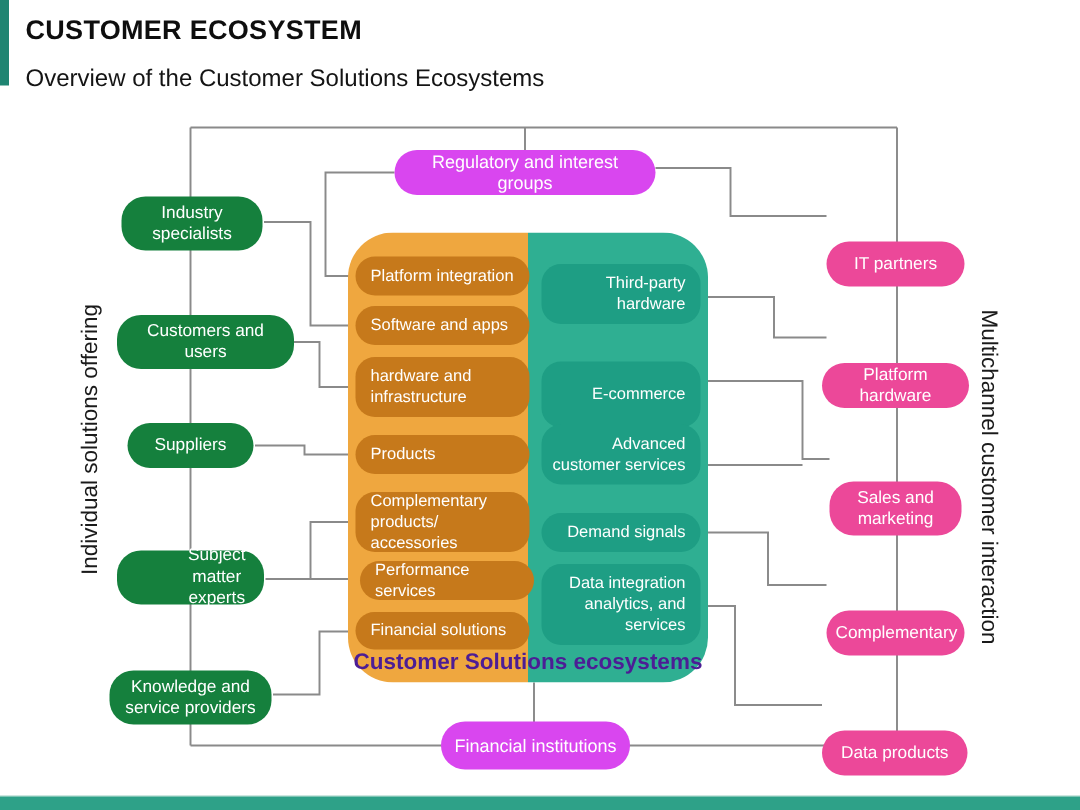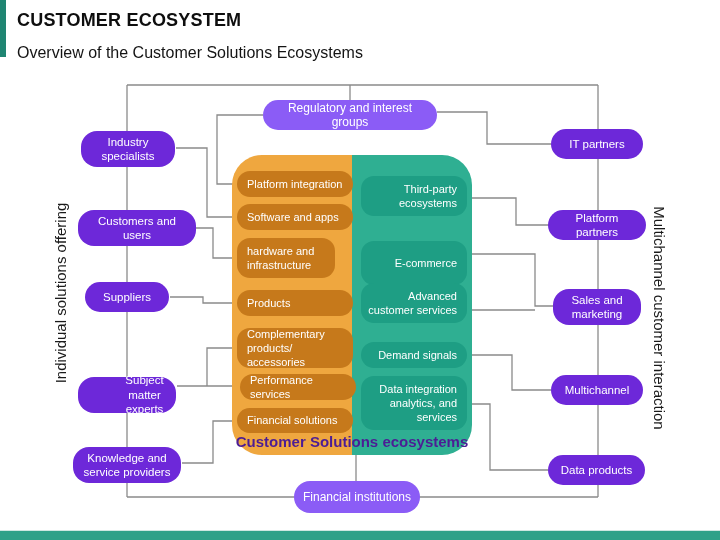--- a/index.html
+++ b/index.html
@@ -11,23 +11,23 @@
   .vlabel.left{left:60px;top:293px;transform:translate(-50%,-50%) rotate(-90deg);}
   .vlabel.right{left:659px;top:318px;transform:translate(-50%,-50%) rotate(90deg);}
   svg.wires{position:absolute;left:0;top:0;}
   svg.wires line, svg.wires polyline{stroke:#8a8a8a;stroke-width:1.3;fill:none;}
   .block{position:absolute;left:232px;top:155px;width:240px;height:300px;border-radius:30px;overflow:hidden;display:flex;}
   .block .half{width:50%;height:100%;}
   .half.orange{background:#efa73f;}
   .half.teal{background:#2faf92;}
   .pill{position:absolute;display:flex;align-items:center;border-radius:16px;color:#fff;box-sizing:border-box;}
   .pill .txt{width:100%;}
-  .outer-left{background:#6d28d9;justify-content:center;text-align:center;font-size:11.5px;line-height:1.25;padding:2px 6px;}
-  .outer-right{background:#6d28d9;justify-content:center;text-align:center;font-size:11.5px;line-height:1.25;padding:2px 6px;}
-  .green{background:#8b5cf6;justify-content:flex-end;text-align:center;font-size:12px;padding:2px 8px;}
+  .outer-left{background:#15803d;justify-content:center;text-align:center;font-size:11.5px;line-height:1.25;padding:2px 6px;}
+  .outer-right{background:#ec4899;justify-content:center;text-align:center;font-size:11.5px;line-height:1.25;padding:2px 6px;margin-top:32px;}
+  .green{background:#d946ef;justify-content:flex-end;text-align:center;font-size:12px;padding:2px 8px;}
   .inner-left{background:#c6791b;border-radius:13px;font-size:11px;line-height:1.3;padding-left:10px;padding-right:4px;text-align:left;align-items:center;}
   .inner-right{background:#1e9e84;border-radius:13px;font-size:11px;line-height:1.3;padding-right:10px;padding-left:4px;text-align:right;justify-content:flex-end;}
   .caption{position:absolute;left:232px;top:433px;width:240px;text-align:center;font-size:15px;font-weight:700;color:#4c1d95;}
   .corner-accent{position:absolute;left:0;top:0;width:6px;height:57px;background:#1f8572;}
   .bottom-bar{position:absolute;left:0;top:530px;width:720px;height:10px;background:#2ea188;border-top:1px solid #cde7e0;}
 </style>
 </head>
 <body>
 
 <div class="page">
@@ -70,38 +70,38 @@
     <div class="half orange"></div>
     <div class="half teal"></div>
   </div>
 
   <div class="pill inner-left" style="left:237px;top:171px;width:116px;height:26px;">
       <span class="txt">Platform integration</span>
     </div>
   <div class="pill inner-left" style="left:237px;top:204px;width:116px;height:26px;">
       <span class="txt">Software and apps</span>
     </div>
-  <div class="pill inner-left" style="left:237px;top:238px;width:98px;height:40px;">
+  <div class="pill inner-left" style="left:237px;top:238px;width:116px;height:40px;">
       <span class="txt">hardware and infrastructure</span>
     </div>
   <div class="pill inner-left" style="left:237px;top:290px;width:116px;height:26px;">
       <span class="txt">Products</span>
     </div>
   <div class="pill inner-left" style="left:237px;top:328px;width:116px;height:40px;">
       <span class="txt">Complementary products/ accessories</span>
     </div>
   <div class="pill inner-left" style="left:240px;top:374px;width:116px;height:26px;">
       <span class="txt">Performance services</span>
     </div>
   <div class="pill inner-left" style="left:237px;top:408px;width:116px;height:25px;">
       <span class="txt">Financial solutions</span>
     </div>
 
   <div class="pill inner-right" style="left:361px;top:176px;width:106px;height:40px;">
-      <span class="txt">Third-party ecosystems</span>
+      <span class="txt">Third-party hardware</span>
     </div>
   <div class="pill inner-right" style="left:361px;top:241px;width:106px;height:44px;">
       <span class="txt">E-commerce</span>
     </div>
   <div class="pill inner-right" style="left:361px;top:283px;width:106px;height:40px;">
       <span class="txt">Advanced customer services</span>
     </div>
   <div class="pill inner-right" style="left:361px;top:376px;width:106px;height:54px;">
       <span class="txt">Data integration analytics, and services</span>
     </div>
@@ -120,37 +120,37 @@
 
   <div class="pill outer-left" style="left:81px;top:131px;width:94px;height:36px;">
       <span class="txt">Industry specialists</span>
     </div>
   <div class="pill outer-left" style="left:78px;top:210px;width:118px;height:36px;">
       <span class="txt">Customers and users</span>
     </div>
   <div class="pill outer-left" style="left:85px;top:282px;width:84px;height:30px;">
       <span class="txt">Suppliers</span>
     </div>
-  <div class="pill outer-left" style="left:78px;top:377px;width:98px;height:36px;padding-left:41px;">
+  <div class="pill outer-left" style="left:78px;top:367px;width:98px;height:36px;padding-left:41px;">
       <span class="txt">Subject matter experts</span>
     </div>
   <div class="pill outer-left" style="left:73px;top:447px;width:108px;height:36px;">
       <span class="txt">Knowledge and service providers</span>
     </div>
 
   <div class="pill outer-right" style="left:551px;top:129px;width:92px;height:30px;">
       <span class="txt">IT partners</span>
     </div>
   <div class="pill outer-right" style="left:548px;top:210px;width:98px;height:30px;">
-      <span class="txt">Platform partners</span>
+      <span class="txt">Platform hardware</span>
     </div>
   <div class="pill outer-right" style="left:553px;top:289px;width:88px;height:36px;">
       <span class="txt">Sales and marketing</span>
     </div>
   <div class="pill outer-right" style="left:551px;top:375px;width:92px;height:30px;">
-      <span class="txt">Multichannel</span>
+      <span class="txt">Complementary</span>
     </div>
   <div class="pill outer-right" style="left:548px;top:455px;width:97px;height:30px;">
       <span class="txt">Data products</span>
     </div>
 
   <div class="bottom-bar"></div>
 </div>
 
 </body></html>

